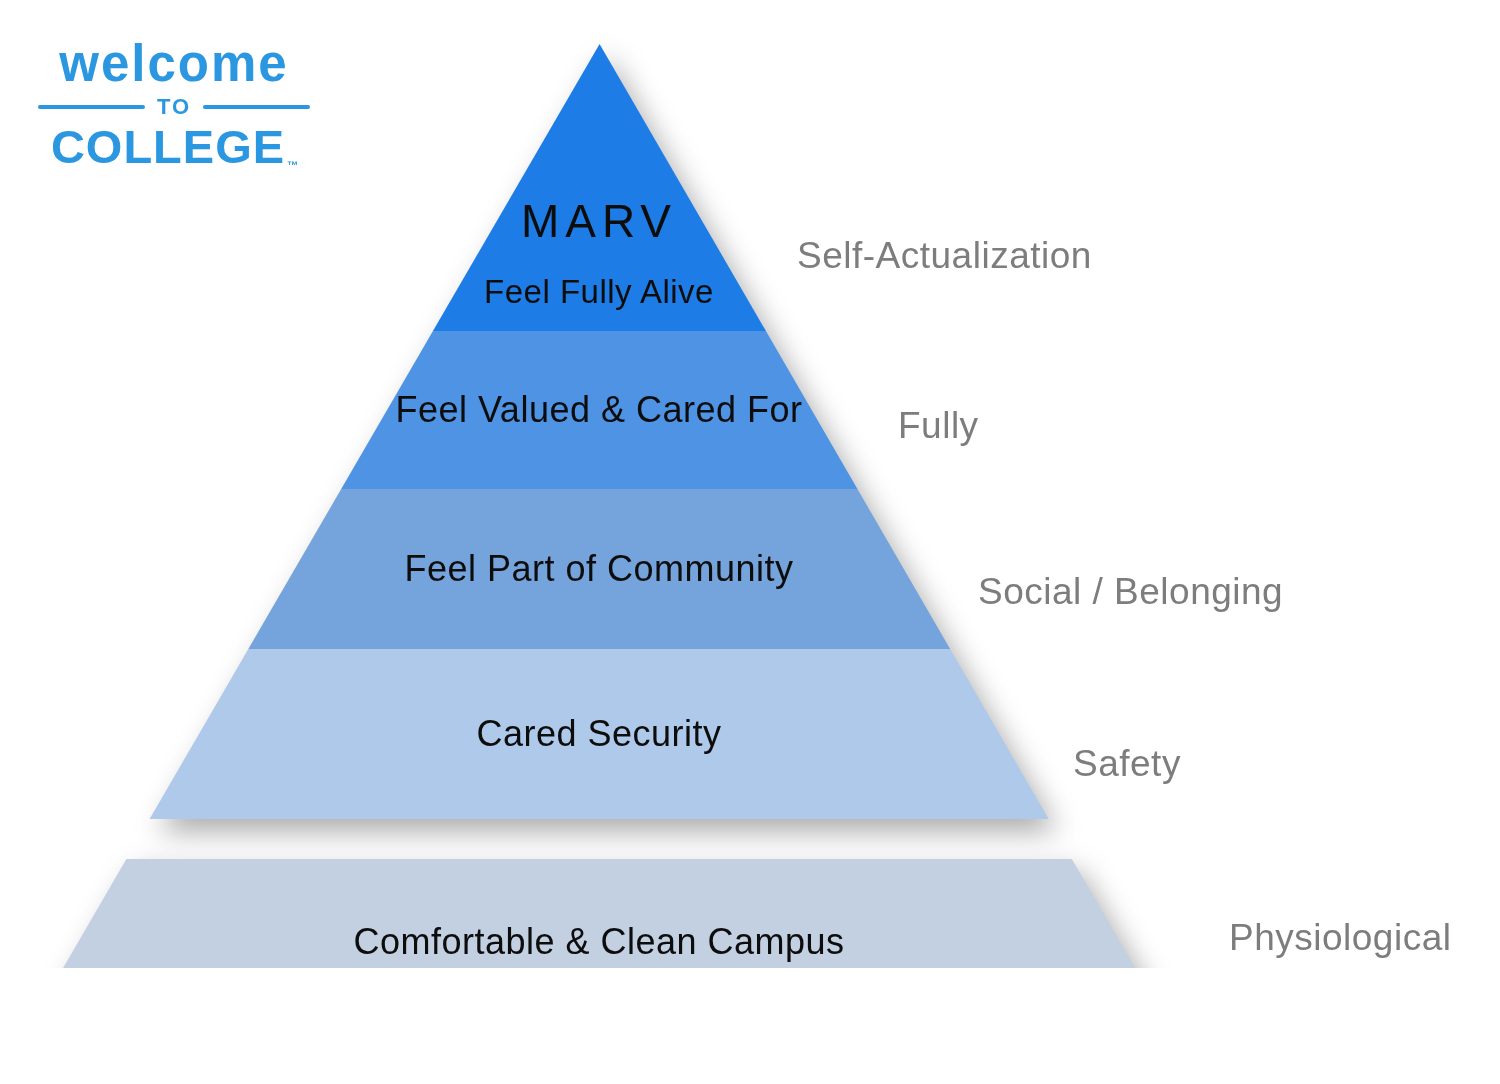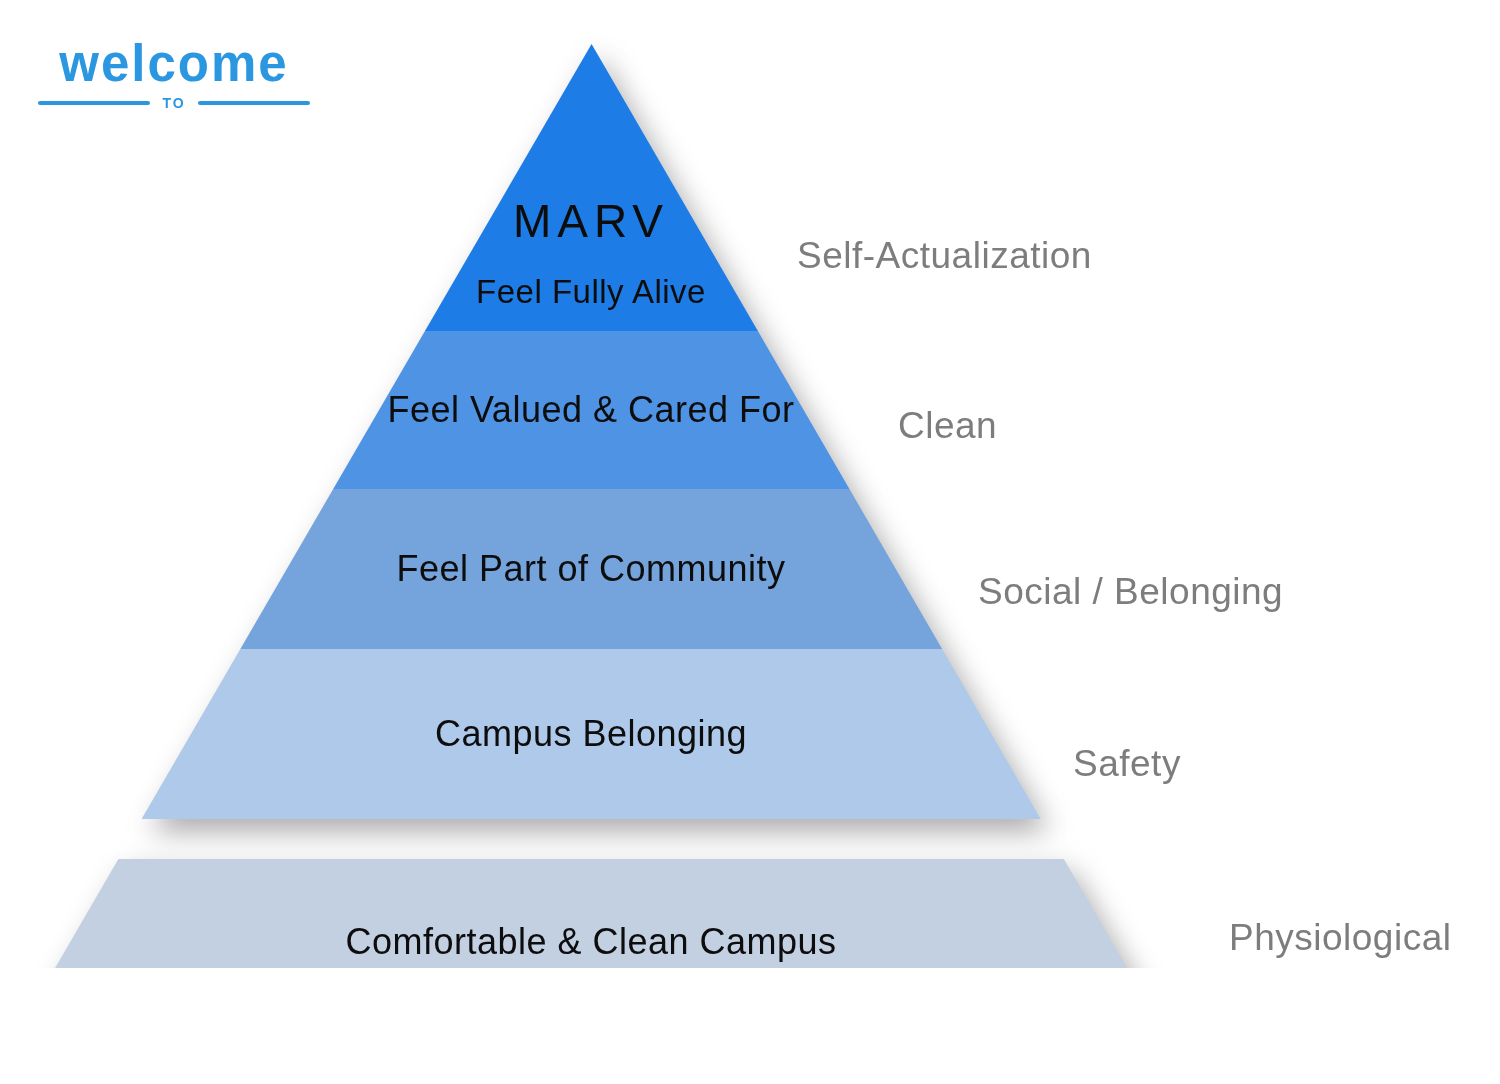--- a/index.html
+++ b/index.html
@@ -30,21 +30,21 @@
     text-align: center;
   }
   .logo-to-row {
     display: flex;
     align-items: center;
     gap: 12px;
     margin-top: 7px;
   }
   .logo-rule { flex: 1; height: 4px; background: #2B97E0; border-radius: 2px; }
   .logo-to {
-    font-size: 14px;
+    font-size: 22px;
     font-weight: bold;
     letter-spacing: 2px;
     line-height: 1;
   }
   .logo-college {
     margin-top: 5px;
     font-size: 47px;
     font-weight: bold;
     letter-spacing: 1px;
     line-height: 1.0;
@@ -56,21 +56,21 @@
     font-weight: bold;
     vertical-align: baseline;
     position: relative;
     top: 6px;
     left: 2px;
   }
 
   
   .pyramid-shadow {
     position: absolute;
-    left: 22px;
+    left: 30px;
     top: 44px;
     width: 1138px;
     height: 981px;
     filter: drop-shadow(9px 13px 14px rgba(70, 70, 70, 0.45));
   }
   .pyramid {
     width: 100%;
     height: 100%;
     clip-path: polygon(50.05% 0%, 100% 100%, 0% 100%);
     display: flex;
@@ -134,48 +134,49 @@
 
 <div class="stage">
 
   <div class="logo">
     <div class="logo-welcome">welcome</div>
     <div class="logo-to-row">
       <span class="logo-rule"></span>
       <span class="logo-to">TO</span>
       <span class="logo-rule"></span>
     </div>
+    <div class="logo-college"><span>COLLEGE</span><span class="logo-tm">™</span></div>
   </div>
 
   <div class="pyramid-shadow">
     <div class="pyramid">
 
       <div class="band band-1" style="background: rgb(30, 124, 230);">
         <div class="band-title marv-title">MARV</div>
         <div class="band-title marv-subtitle">Feel Fully Alive</div>
       </div>
 
       <div class="band band-2" style="background: rgb(78, 147, 228);">
         <div class="band-center">Feel Valued &amp; Cared For</div>
       </div>
 
       <div class="band band-3" style="background: rgb(117, 164, 220);">
         <div class="band-center">Feel Part of Community</div>
       </div>
 
       <div class="band band-4" style="background: rgb(174, 201, 234);">
-        <div class="band-center">Campus Belonging</div>
+        <div class="band-center">Cared Security</div>
       </div>
 
       <div class="band band-5" style="background: rgb(194, 208, 226);">
         <div class="band-center">Comfortable &amp; Clean Campus</div>
       </div>
 
     </div>
   </div>
 
   <div class="side-label side-label-1">Self-Actualization</div>
-  <div class="side-label side-label-2">Clean</div>
+  <div class="side-label side-label-2">Fully</div>
   <div class="side-label side-label-3">Social / Belonging</div>
   <div class="side-label side-label-4">Safety</div>
   <div class="side-label side-label-5">Physiological</div>
 
 </div>
 
 </body></html>

